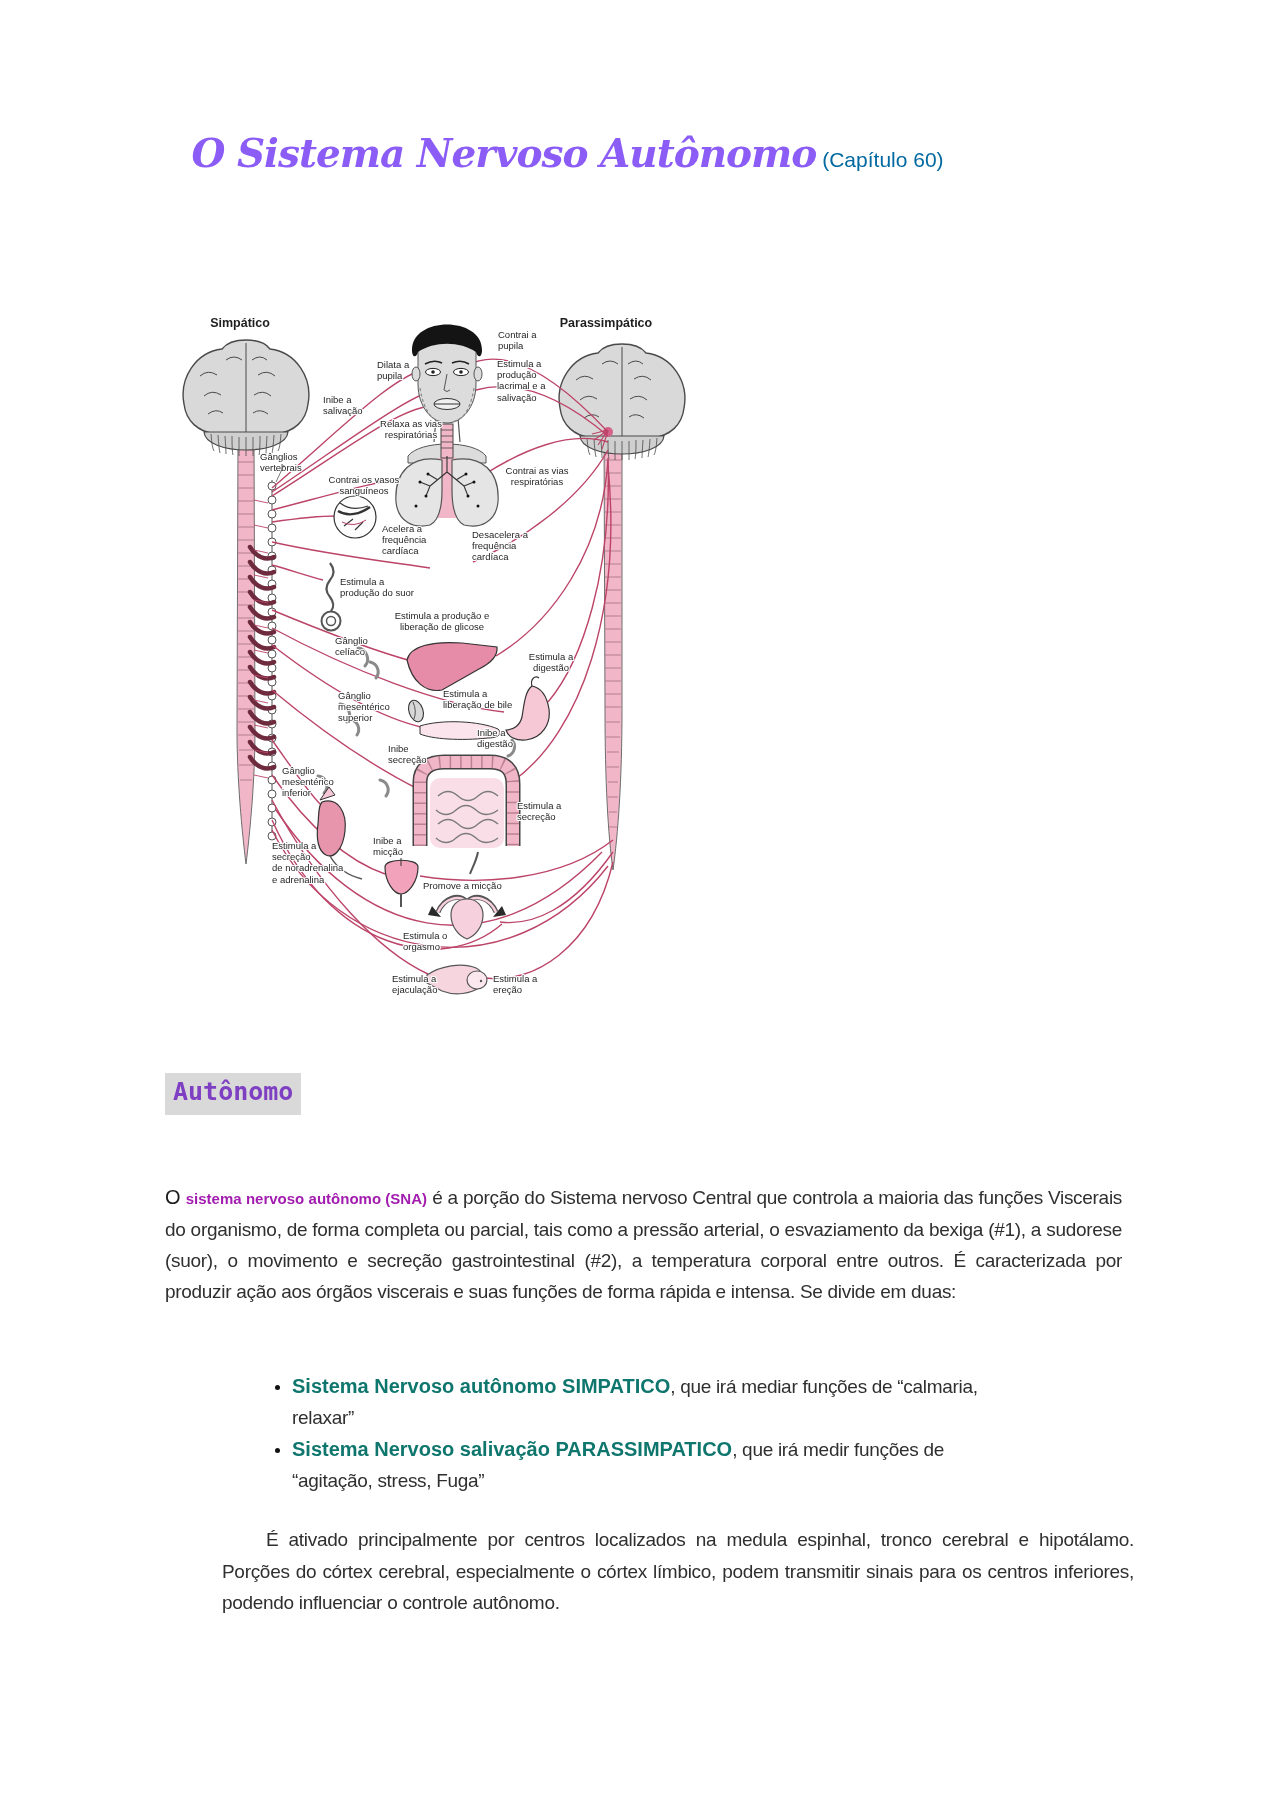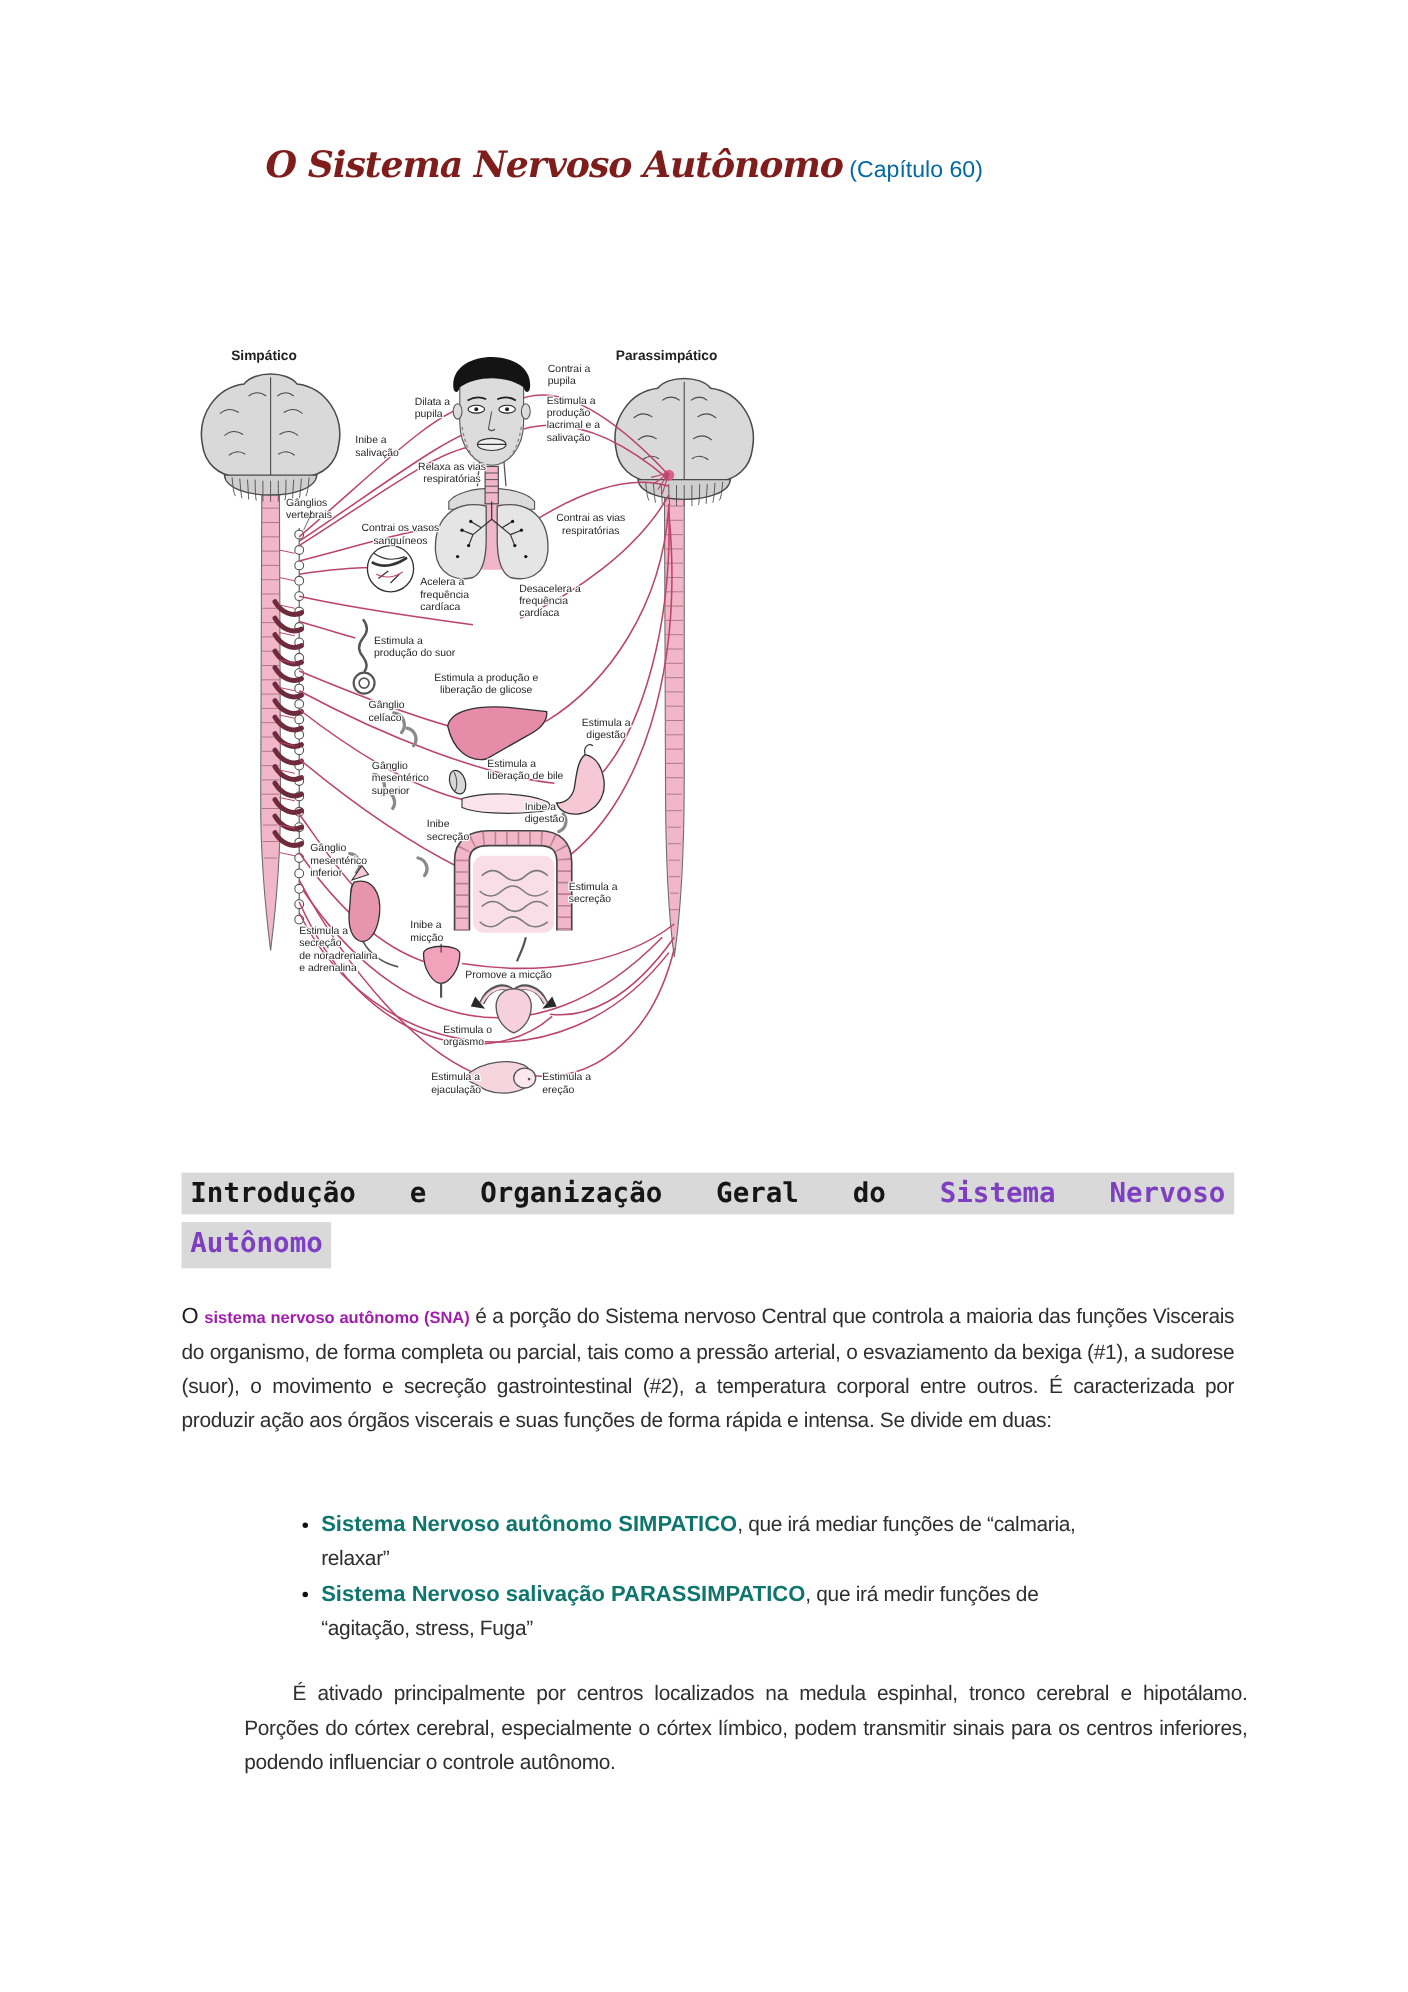--- a/index.html
+++ b/index.html
@@ -2,21 +2,21 @@
 <html><head>
 <meta charset="utf-8">
 <style>
   html,body{margin:0;padding:0;background:#fff;}
   #page{position:relative;width:1280px;height:1811px;background:#fff;overflow:hidden;
         font-family:"Liberation Sans",sans-serif;color:#2f2f2f;}
   
   #title{position:absolute;top:130px;left:0;width:1280px;text-align:center;
          padding-right:145px;box-sizing:border-box;white-space:nowrap;}
   .title-script{font-family:"DejaVu Serif",serif;font-style:italic;font-weight:700;
-                font-size:33px;color:#7f1d1d;letter-spacing:-1px;margin-top:36px;}
+                font-size:39px;color:#8b5cf6;letter-spacing:-1px;margin-top:36px;}
   .title-suffix{font-family:"Liberation Sans",sans-serif;font-size:21px;color:#0369a1;}
   
   #diagram{position:absolute;left:180px;top:310px;}
   #diagram text{font-family:"Liberation Sans",sans-serif;font-size:9.5px;fill:#1f1f1f;
                 paint-order:stroke;stroke:#ffffff;stroke-width:2.2px;stroke-linejoin:round;}
   #diagram text.hdr{font-size:12.5px;font-weight:700;stroke-width:0;}
   
   #heading{position:absolute;left:165px;top:1066px;width:957px;
            font-family:"DejaVu Sans Mono","Liberation Mono",monospace;
            font-weight:700;font-size:25px;color:#161616;}
@@ -301,21 +301,20 @@
       <text x="193" y="534"><tspan x="193" dy="0">Inibe a</tspan><tspan x="193" dy="1.18em">micção</tspan></text>
       <text x="243" y="579"><tspan x="243" dy="0">Promove a micção</tspan></text>
       <text x="223" y="629"><tspan x="223" dy="0">Estimula o</tspan><tspan x="223" dy="1.18em">orgasmo</tspan></text>
       <text x="212" y="672"><tspan x="212" dy="0">Estimula a</tspan><tspan x="212" dy="1.18em">ejaculação</tspan></text>
       <text x="313" y="672"><tspan x="313" dy="0">Estimula a</tspan><tspan x="313" dy="1.18em">ereção</tspan></text>
       <path d="M104,155 L96,172" stroke="#555" stroke-width="0.8" fill="none"></path>
     </g>
   </svg>
 
   <div id="heading">
-    <div class="hl1"><span>Introdução e Organização Geral do</span> <span class="purple">Sistema Nervoso</span></div>
     <span class="hl2 purple">Autônomo</span>
   </div>
 
   <div id="para1" class="hand">
     <span class="lead-plain">O</span> <span class="lead-bold">sistema nervoso autônomo (SNA)</span> <span>é a porção do Sistema nervoso Central que controla a maioria das funções Viscerais do organismo, de forma completa ou parcial, tais como a pressão arterial, o esvaziamento da bexiga (#1), a sudorese (suor), o movimento e secreção gastrointestinal (#2), a temperatura corporal entre outros. É caracterizada por produzir ação aos órgãos viscerais e suas funções de forma rápida e intensa. Se divide em duas:</span>
   </div>
 
   <div id="bullets">
     <ul>
       <li><span class="b-bold">Sistema Nervoso autônomo SIMPATICO</span><span class="hand">, que irá mediar funções de “calmaria, relaxar”</span></li>

